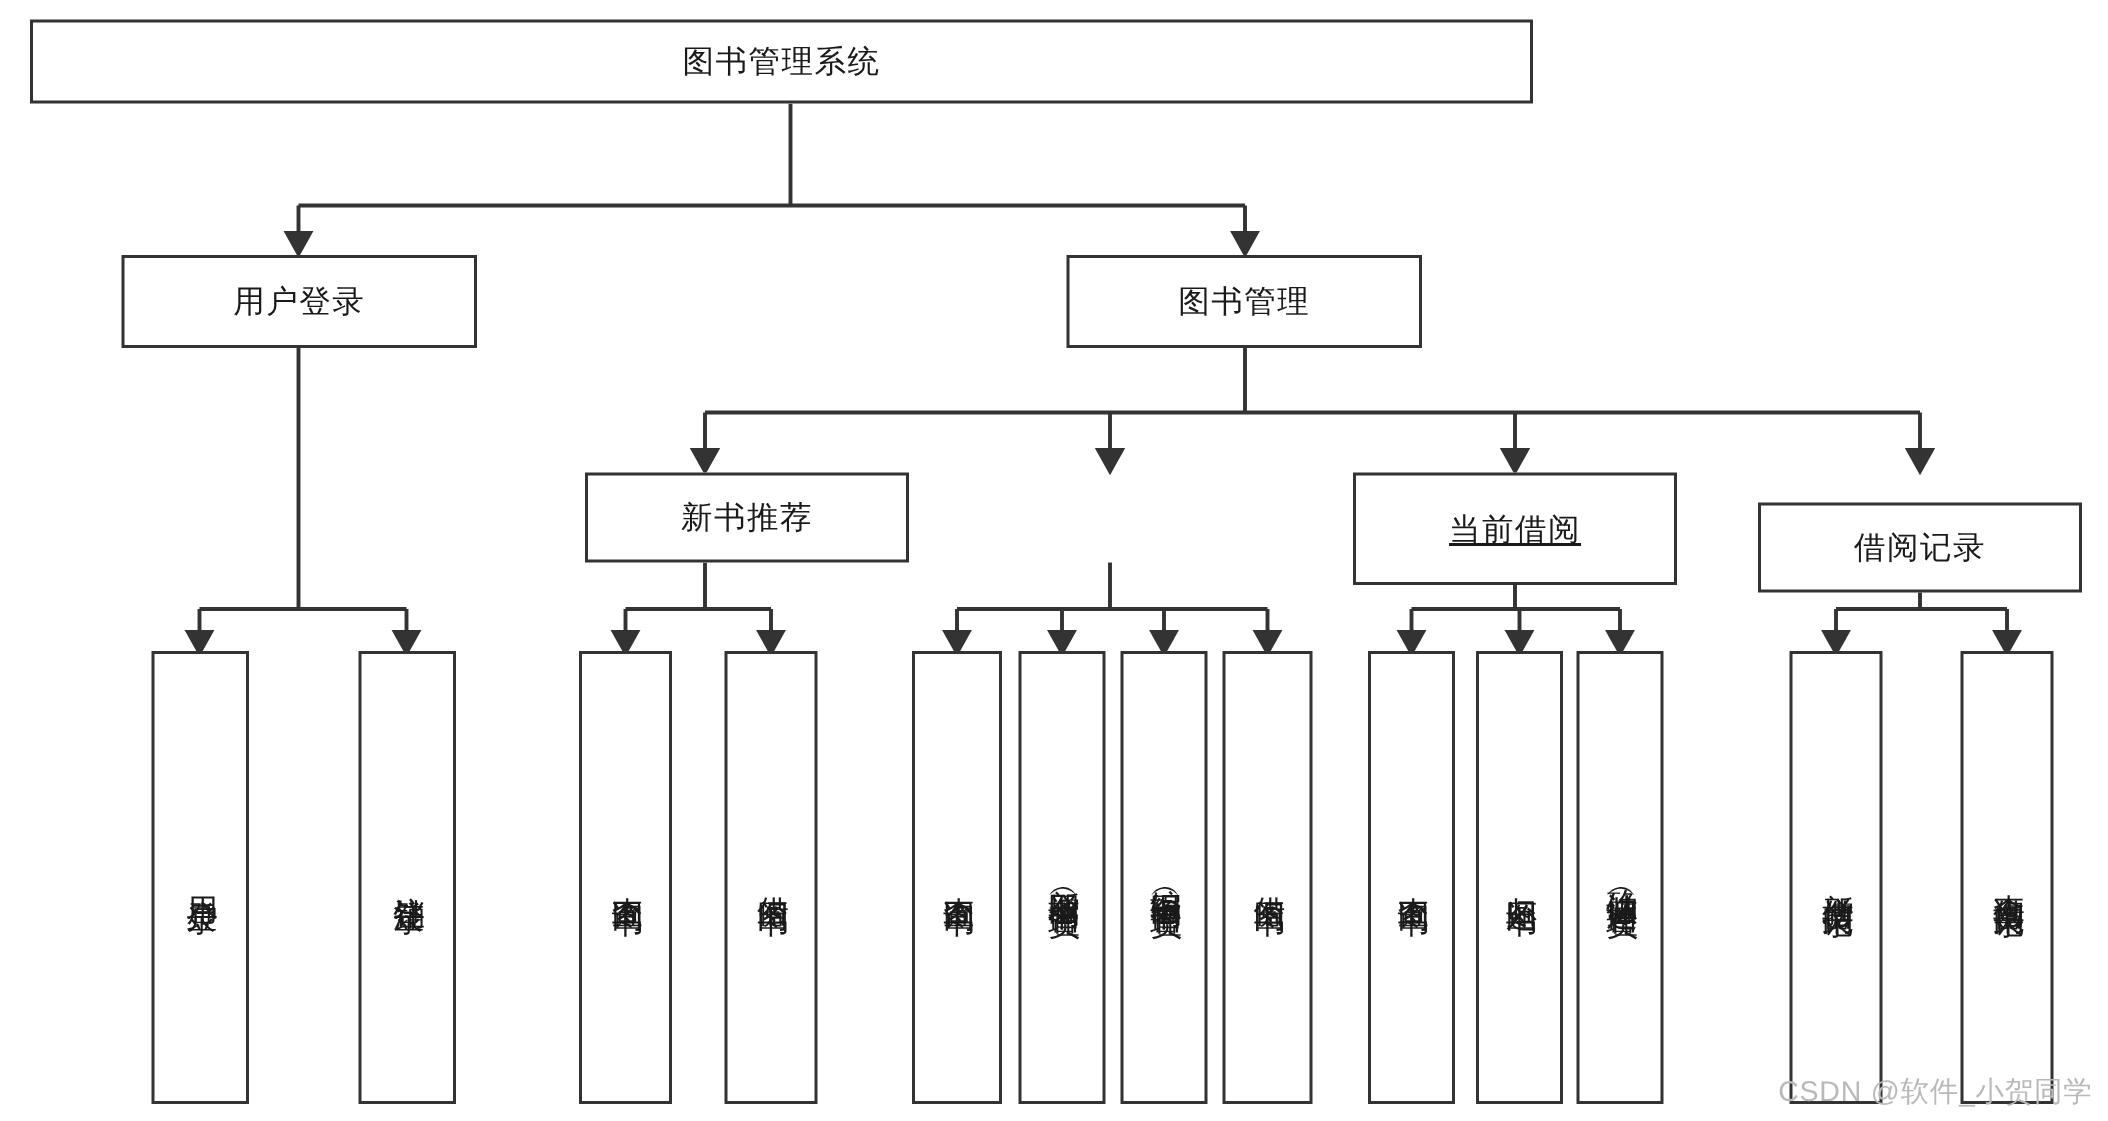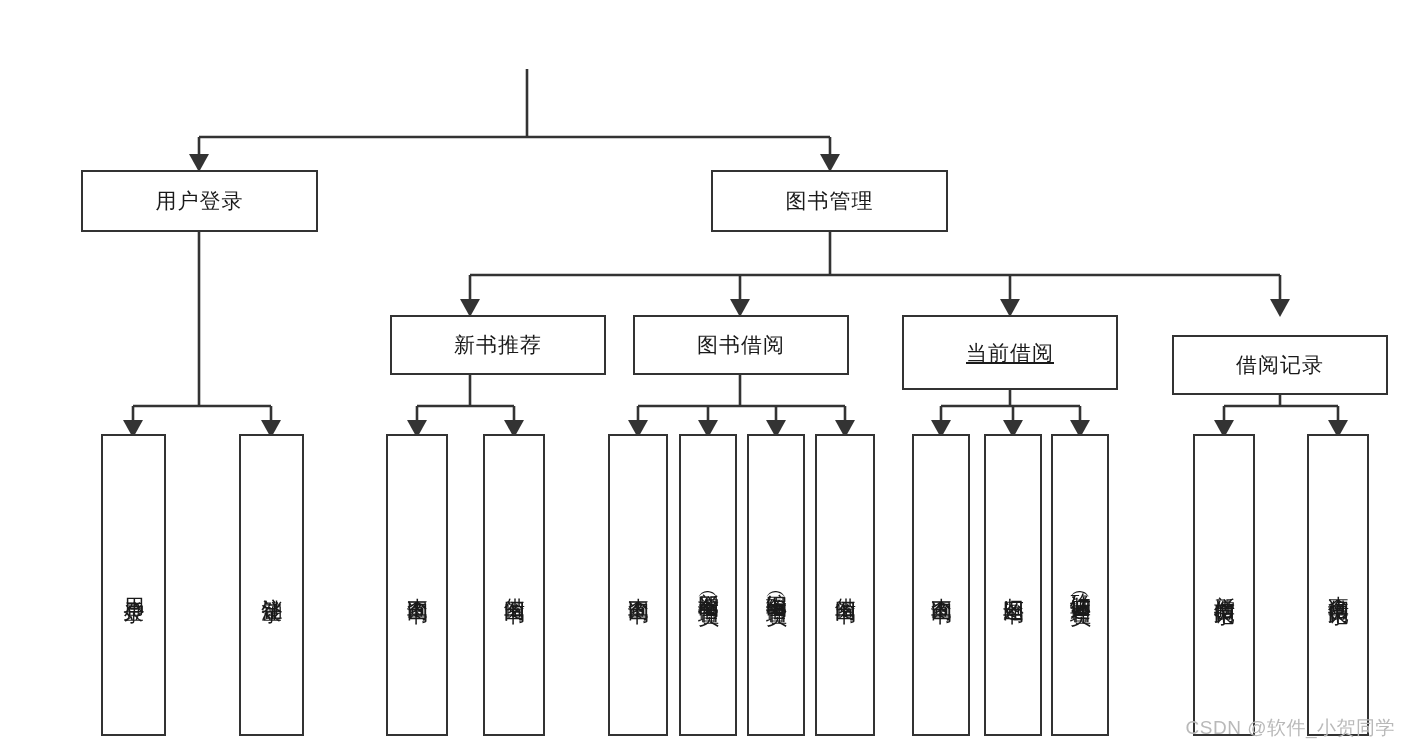--- a/index.html
+++ b/index.html
@@ -118,33 +118,33 @@
       <path d="M1013,406 L1013,428" marker-end="url(#arrow)"></path>
       <path d="M1080,406 L1080,428" marker-end="url(#arrow)"></path>
 
       <path d="M1280,375 L1280,406"></path>
       <path d="M1224,406 L1338,406"></path>
       <path d="M1224,406 L1224,428" marker-end="url(#arrow)"></path>
       <path d="M1338,406 L1338,428" marker-end="url(#arrow)"></path>
     </g>
   </svg>
 
+  <div class="node h-label" style="left:20px;top:13px;width:1002px;height:56px;">
+    <span class="htext">图书管理系统</span>
+  </div>
 
   <div class="node h-label" style="left:81px;top:170px;width:237px;height:62px;">
     <span class="htext">用户登录</span>
   </div>
   <div class="node h-label" style="left:711px;top:170px;width:237px;height:62px;">
     <span class="htext">图书管理</span>
   </div>
 
   <div class="node h-label" style="left:362px;top:315px;width:216px;height:60px;margin-left:28px;">
     <span class="htext">新书推荐</span>
-  </div>
-  <div class="node h-label" style="left:633px;top:315px;width:216px;height:60px;">
-    <span class="htext">图书借阅</span>
   </div>
   <div class="node h-label" style="left:902px;top:315px;width:216px;height:75px;text-decoration:underline;">
     <span class="htext">当前借阅</span>
   </div>
   <div class="node h-label" style="left:1172px;top:315px;width:216px;height:60px;margin-top:20px;">
     <span class="htext">借阅记录</span>
   </div>
 
   <div class="node v-label" style="left:101px;top:434px;width:65px;height:302px;">
     <span class="vtext">用户登录</span>

